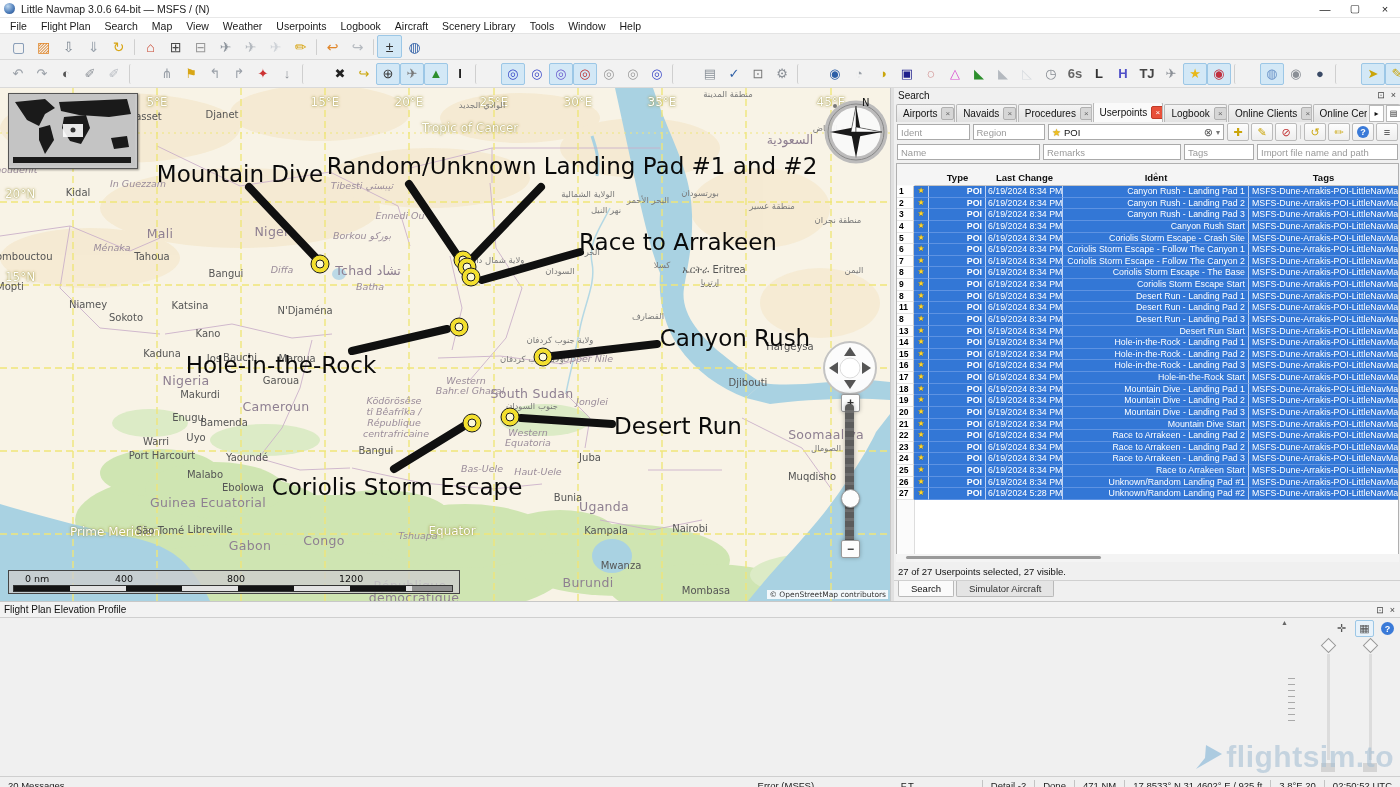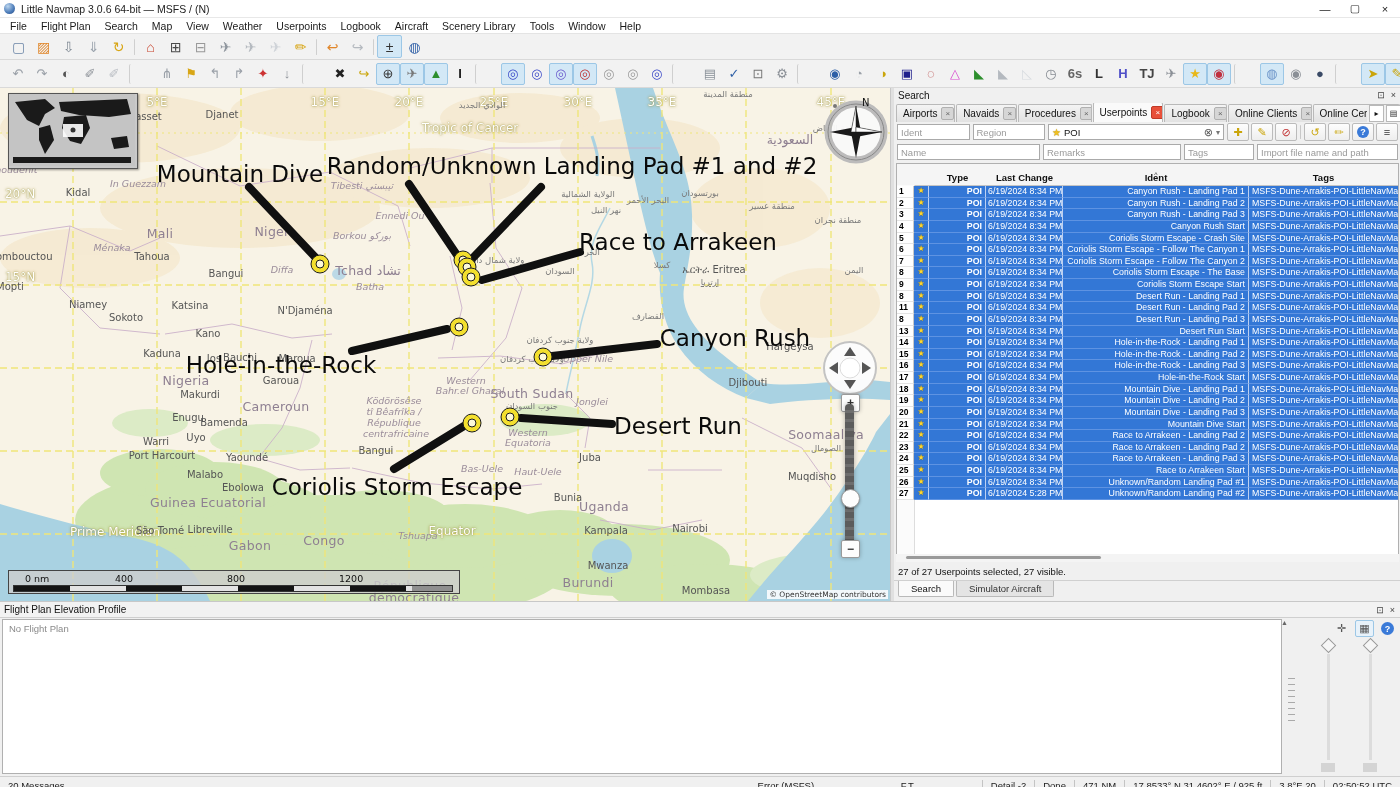--- a/index.html
+++ b/index.html
@@ -445,21 +445,21 @@
           <span class="place a" style="left: 728px; top: 6px;">منطقة المدينة</span>
           <span class="place a" style="left: 772px; top: 118px;">منطقة عسير</span>
           <span class="place a" style="left: 838px; top: 132px;">منطقة نجران</span>
           <span class="place c" style="left: 160px; top: 442px;">São Tomé</span>
           <span class="place c" style="left: 210px; top: 441px;">Libreville</span>
           <span class="place C" style="left: 250px; top: 457px;">Gabon</span>
           <span class="place C" style="left: 324px; top: 452px;">Congo</span>
           <span class="place r" style="left: 418px; top: 447px;">Tshuapa</span>
           <span class="place c" style="left: 606px; top: 442px;">Kampala</span>
           <span class="place c" style="left: 690px; top: 440px;">Nairobi</span>
-          <span class="place c" style="left: 594px; top: 477px; padding-left: 28px;">Mwanza</span>
+          <span class="place c" style="left: 607px; top: 477px; padding-left: 28px;">Mwanza</span>
           <span class="place C" style="left: 588px; top: 494px;">Burundi</span>
           <span class="place c" style="left: 706px; top: 502px;">Mombasa</span>
           <span class="place C" style="left: 410px; top: 497px;">République</span>
           <span class="place C" style="left: 414px; top: 509px;">démocratique</span>
         </div>
 
       <svg id="callout-lines" width="890" height="513">
           <line x1="249" y1="99" x2="316" y2="170" class="callout-line"></line>
           <line x1="409" y1="96" x2="459" y2="170" class="callout-line"></line>
           <line x1="541" y1="99" x2="467" y2="176" class="callout-line"></line>
@@ -944,42 +944,45 @@
   </div>
 
   <div id="profile">
     <div id="profile-header">
       <span>Flight Plan Elevation Profile</span>
       <span class="dockbtns">
         <span>⊡</span>
         <span>×</span>
       </span>
     </div>
-    <div id="profile-body">
-      <span id="noplan">No Flight Plan</span>
-    </div>
     <span id="pscroll">▲</span>
     <div id="profile-gutter">
       <div id="gutter-icons">
         <span class="gicon">✛</span>
         <span class="gicon boxed">▦</span>
         <span class="gicon">
             <span class="round">?</span>
           </span>
       </div>
       <div id="tickstrip"></div>
       <div id="vs1" class="vslider">
         <div class="dia"></div>
           <div class="track"></div>
           <div class="foot"></div>
       </div>
       <div id="vs2" class="vslider">
         <div class="dia"></div>
           <div class="track"></div>
           <div class="foot"></div>
+      </div>
+      <div id="watermark">
+        <svg width="26" height="24" viewBox="0 0 26 24">
+          <polygon points="0,24 26,9 10,0 9,13" fill="#7fb3d6" opacity="0.6"></polygon>
+        </svg>
+        <span>flightsim.to</span>
       </div>
     </div>
   </div>
 
   <div id="statusbar">
     <span class="sbitem" id="sb-messages">20 Messages</span>
     <span class="sbitem" id="sb-error">Error (MSFS) ...</span>
     <span class="sbitem" id="sb-ft">F,T</span>
     <span class="sbsep"></span>
     <span class="sbitem">Detail -2</span>

